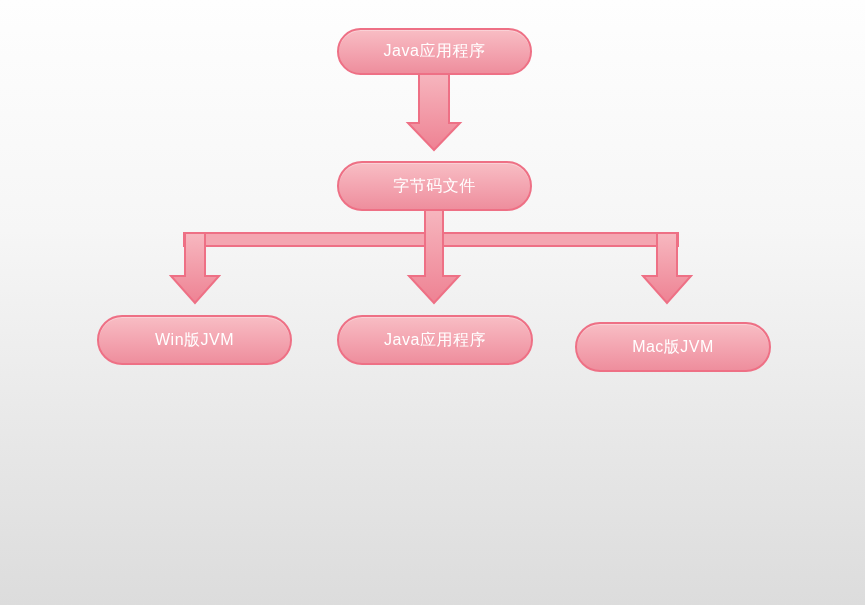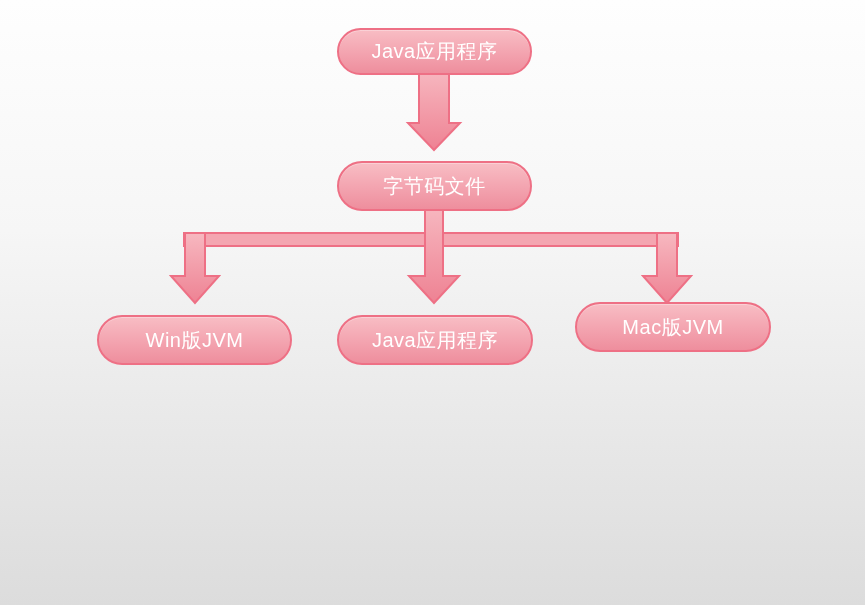--- a/index.html
+++ b/index.html
@@ -31,30 +31,30 @@
     border-radius: 28px;
     background: linear-gradient(to bottom,
       var(--node-fill-top, #f8bdc4) 0%,
       var(--node-fill-mid, #f3a3af) 55%,
       var(--node-fill-bottom, #ee8e9d) 100%);
     box-shadow: inset 0 1px 0 rgba(255,255,255,0.30);
     color: var(--text, #ffffff);
     display: flex;
     align-items: center;
     justify-content: center;
-    font-size: 20px;
+    font-size: 16px;
     letter-spacing: 0.5px;
     text-align: center;
     white-space: nowrap;
   }
   .node-java    { left: 337px; top: 28px;  width: 195px; height: 47px; }
   .node-bytecode{ left: 337px; top: 161px; width: 195px; height: 50px; }
   .node-win     { left: 97px;  top: 315px; width: 195px; height: 50px; }
   .node-linux   { left: 337px; top: 315px; width: 196px; height: 50px; }
-  .node-mac     { left: 575px; top: 302px; width: 196px; height: 50px; }
+  .node-mac     { left: 575px; top: 322px; width: 196px; height: 50px; }
   .arrow-shape {
     stroke: var(--node-border, #ee7085);
     stroke-width: 2px;
     stroke-linejoin: miter;
   }
 </style>
 </head>
 <body>
 
 <div class="canvas">

